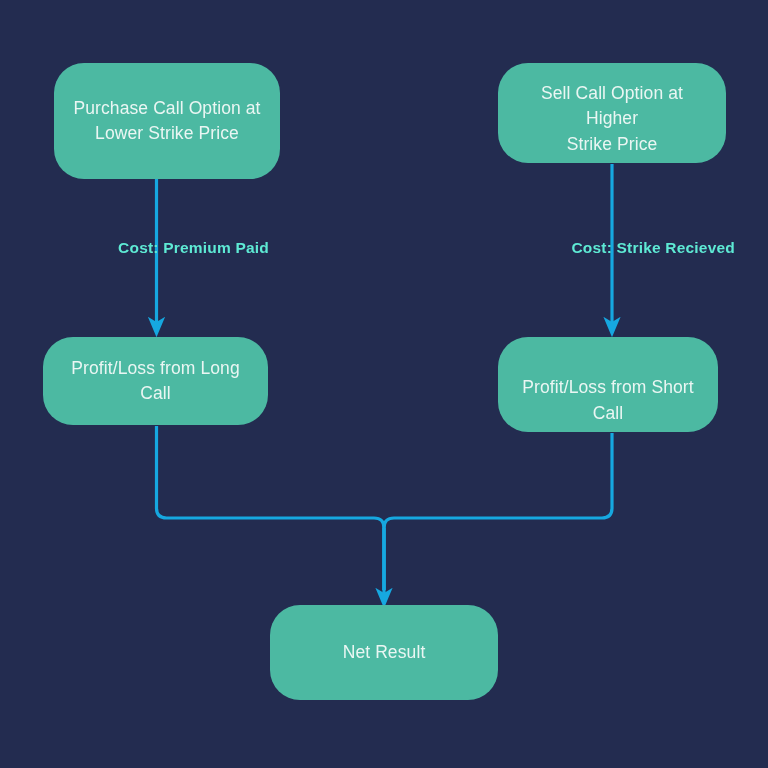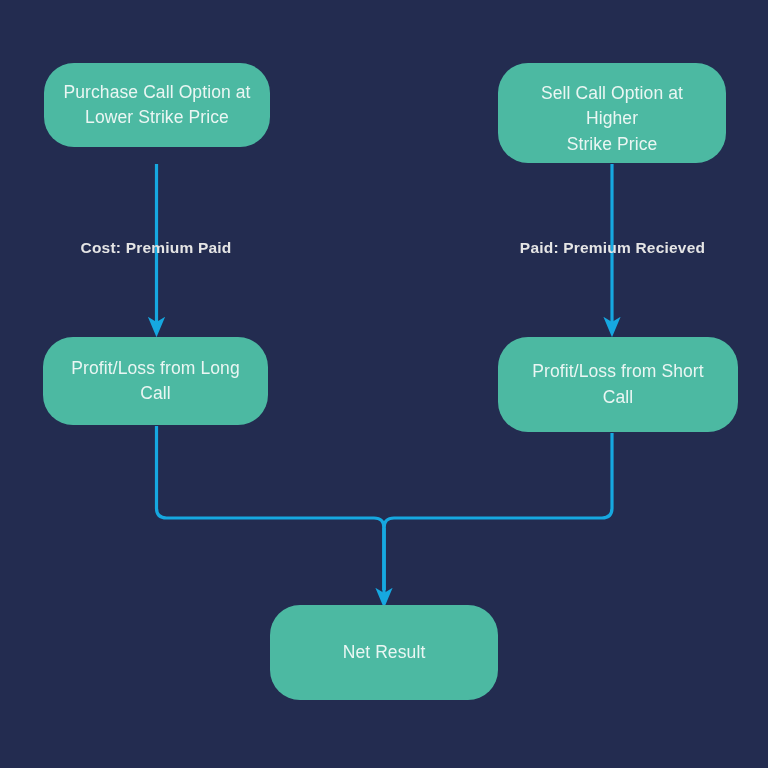--- a/index.html
+++ b/index.html
@@ -42,32 +42,32 @@
     font-weight: 400;
     padding: 6px 18px;
     letter-spacing: 0.1px;
   }
   .node-label {
     display: block;
     white-space: pre-line;
   }
   .edge-label {
     position: absolute;
-    color: #e5e5e5;
+    color: #5eead4;
     font-size: 15.5px;
     font-weight: bold;
     letter-spacing: 0.2px;
     white-space: nowrap;
-    text-align: center;
+    text-align: right;
   }
   
-  #node-buy-call   { left: 44px;  top: 63px;  width: 226px; height: 84px; }
+  #node-buy-call   { left: 54px;  top: 63px;  width: 226px; height: 116px; }
   #node-sell-call  { left: 498px; top: 63px;  width: 228px; height: 100px; align-items: flex-end; }
   #node-long-pl    { left: 43px;  top: 337px; width: 225px; height: 88px;  }
-  #node-short-pl   { left: 498px; top: 337px; width: 240px; height: 95px;  }
+  #node-short-pl   { left: 498px; top: 337px; width: 220px; height: 95px; align-items: flex-end;  }
   #node-net-result { left: 270px; top: 605px; width: 228px; height: 95px; text-align: center;  }
 
   
   #label-premium-paid     { left: 43px;  top: 239px; width: 226px; }
   #label-premium-received { left: 490px; top: 239px; width: 245px; }
 </style>
 </head>
 <body>
 
 <div id="canvas">
@@ -109,15 +109,15 @@
     <span class="node-label">Profit/Loss from Short
 Call</span>
   </div>
 
   <div class="node" id="node-net-result">
     <span class="node-label">Net Result</span>
   </div>
 
   <div class="edge-label" id="label-premium-paid">Cost: Premium Paid</div>
 
-  <div class="edge-label" id="label-premium-received">Paid: Premium Recieved</div>
+  <div class="edge-label" id="label-premium-received">Cost: Strike Recieved</div>
 
 </div>
 
 </body></html>

